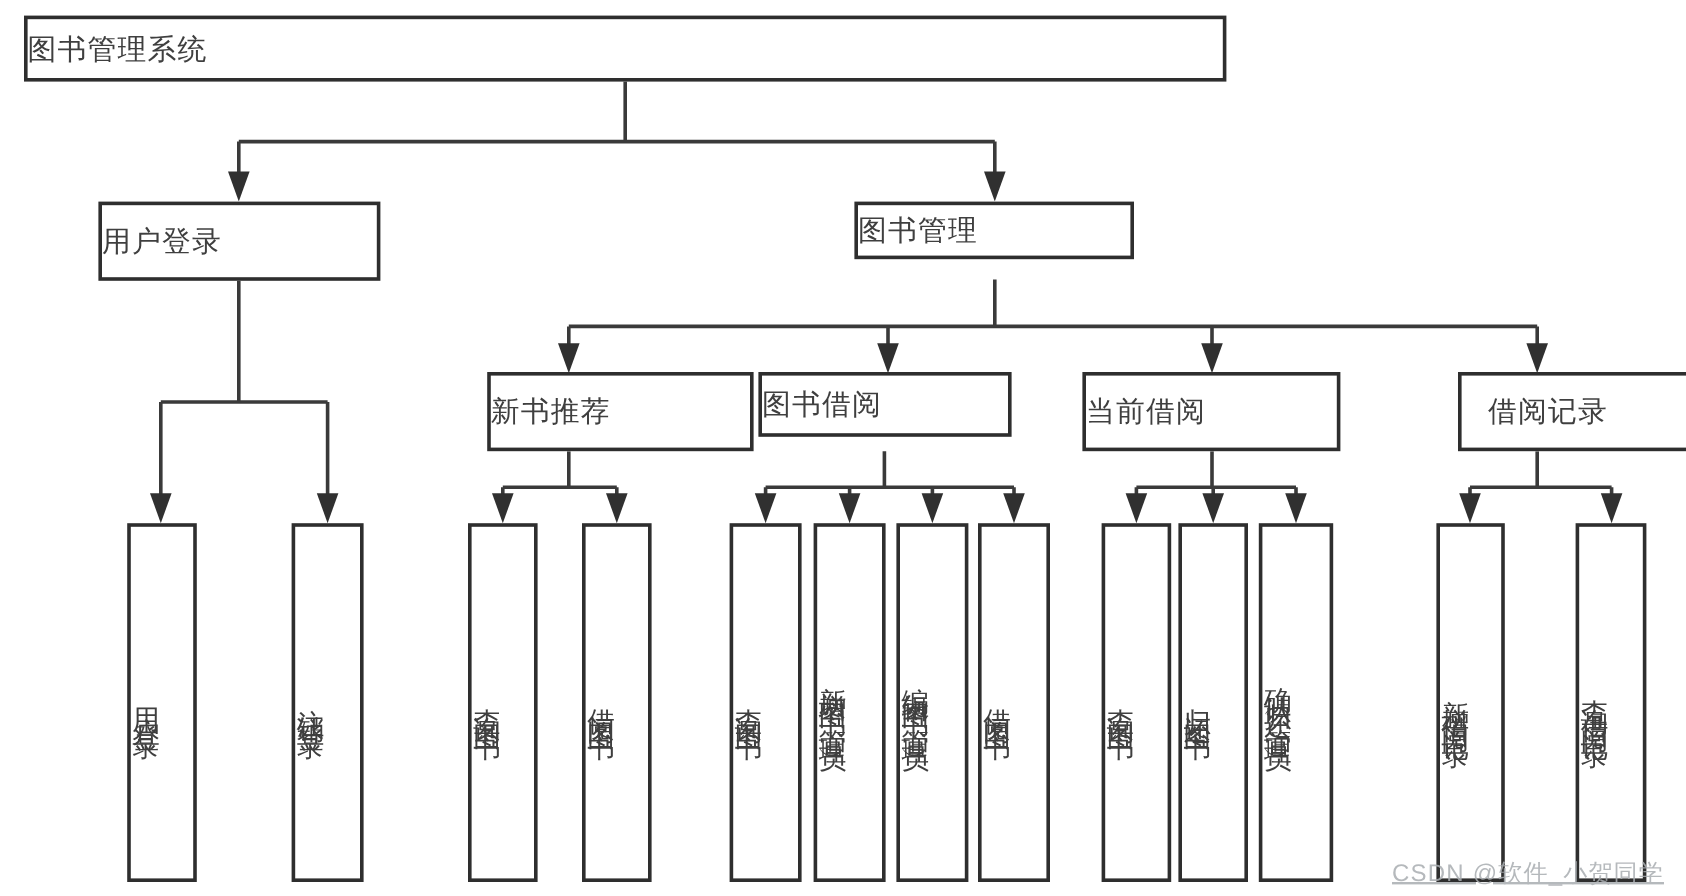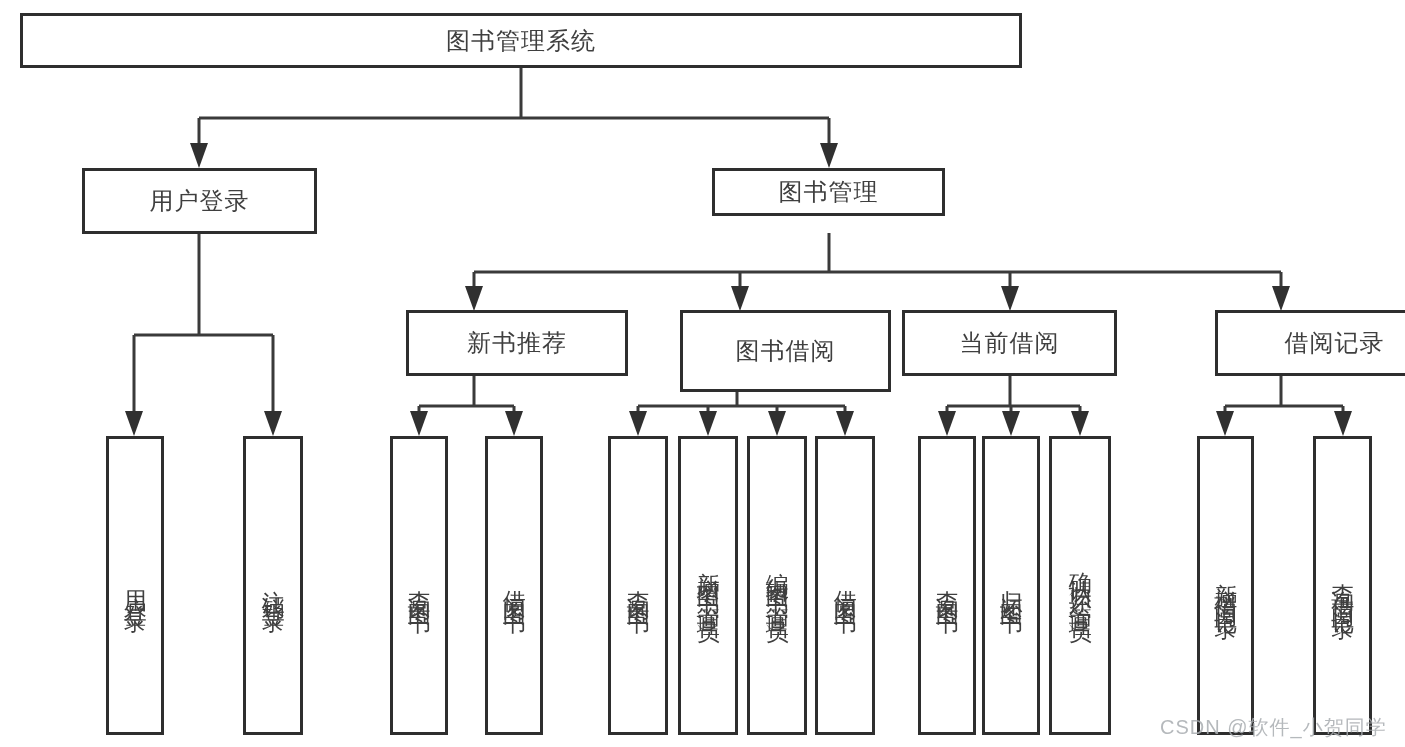--- a/index.html
+++ b/index.html
@@ -17,21 +17,20 @@
     width: 1405px; height: 747px;
     pointer-events: none;
   }
   .node {
     position: absolute;
     box-sizing: border-box;
     border: 3px solid #2e2e2e;
     background: #ffffff;
     display: flex;
     align-items: center;
-    justify-content: center;
     color: #3f3f3f;
     font-size: 24px;
     letter-spacing: 1px;
     white-space: nowrap;
   }
   .leaf { letter-spacing: 0; }
   .leaf > span {
     writing-mode: vertical-rl;
     text-orientation: mixed;
     font-size: 23px;
@@ -42,20 +41,21 @@
   .watermark {
     position: absolute;
     left: 1160px;
     top: 714px;
     font-size: 20px;
     color: #a9adb1;
     opacity: 0.85;
     letter-spacing: 1px;
     z-index: 5;
     white-space: nowrap;
+    text-decoration: underline;
   }
 </style>
 </head>
 <body>
 
 <div class="stage">
 
   <svg class="wires" viewBox="0 0 1405 747" xmlns="http://www.w3.org/2000/svg">
     <g stroke="#3a3a3a" stroke-width="3" fill="none">
 
@@ -103,21 +103,21 @@
   <div class="node" style="left:82px; top:168px; width:235px; height:66px;">
     <span>用户登录</span>
   </div>
   <div class="node" style="left:712px; top:168px; width:233px; height:48px;">
     <span>图书管理</span>
   </div>
 
   <div class="node" style="left:363px; top:310px; width:222px; height:66px;margin-left:43px;">
     <span>新书推荐</span>
   </div>
-  <div class="node" style="left:632px; top:310px; width:211px; height:82px;margin-left:48px;">
+  <div class="node" style="left:632px; top:310px; width:211px; height:54px;">
     <span>图书借阅</span>
   </div>
   <div class="node" style="left:902px; top:310px; width:215px; height:66px;">
     <span>当前借阅</span>
   </div>
   <div class="node" style="left:1215px; top:310px; width:217px; height:66px;padding-left:22px;">
     <span>借阅记录</span>
   </div>
 
   <div class="node leaf" style="left:106px; top:436px; width:58px; height:299px;">

